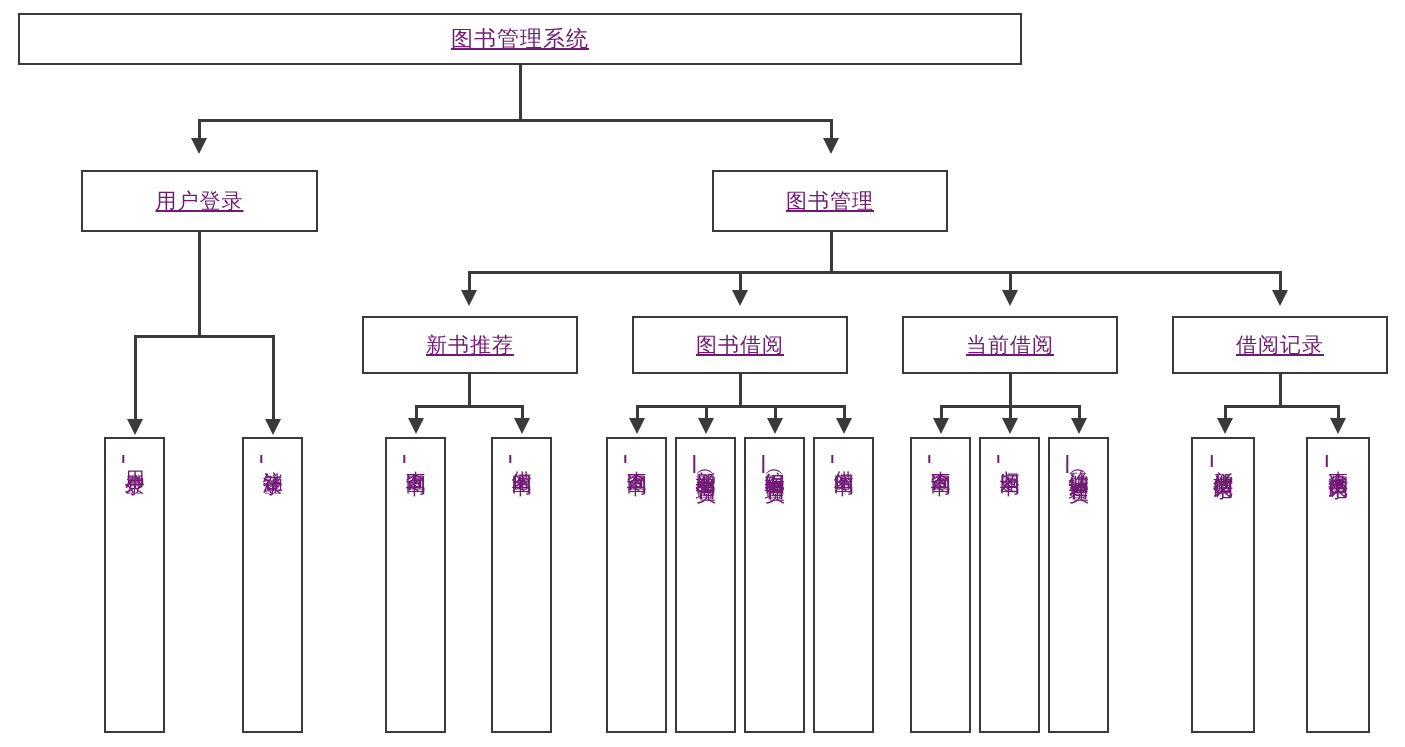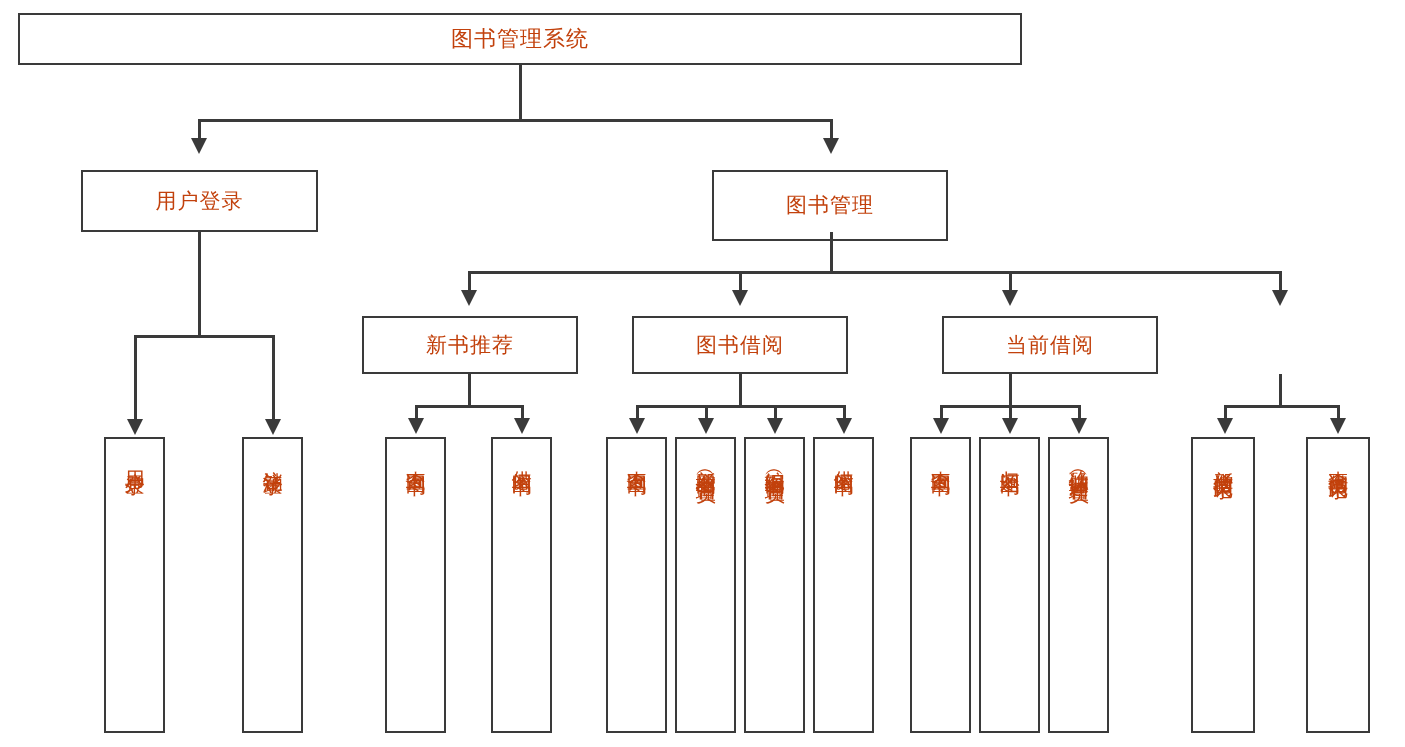--- a/index.html
+++ b/index.html
@@ -23,22 +23,23 @@
     border:2px solid #3a3a3a;
     display:flex;
     align-items:center;
     justify-content:center;
     text-align:center;
   }
   .node .label{
     font-size:21px;
     line-height:1.15;
     letter-spacing:1px;
-    color:#c2410c;
+    color:#701a75;
     white-space:nowrap;
+    text-decoration:underline;
   }
   
   .node.root .label{font-size:22px;}
   .node.lvl2 .label{font-size:21px;}
   .node.lvl3 .label{font-size:21px;}
 
   
   .node.leaf{
     align-items:flex-start;
     justify-content:center;
@@ -95,21 +96,21 @@
   <div class="hline" style="left:198px;top:119px;width:634px;"></div>
 
   <div class="vline" style="left:198px;top:119px;height:22px;"></div>
   <div class="arrow" style="left:191px;top:138px;"></div>
   <div class="vline" style="left:830px;top:119px;height:22px;"></div>
   <div class="arrow" style="left:823px;top:138px;"></div>
 
   <div class="node lvl2" style="left:81px;top:170px;width:237px;height:62px;">
     <span class="label">用户登录</span>
   </div>
-  <div class="node lvl2" style="left:712px;top:170px;width:236px;height:71px;">
+  <div class="node lvl2" style="left:712px;top:170px;width:236px;height:62px;">
     <span class="label">图书管理</span>
   </div>
 
   <div class="vline" style="left:198px;top:232px;height:103px;"></div>
   <div class="hline" style="left:134px;top:335px;width:141px;"></div>
   <div class="vline" style="left:134px;top:335px;height:86px;"></div>
   <div class="arrow" style="left:127px;top:419px;"></div>
   <div class="vline" style="left:272px;top:335px;height:86px;"></div>
   <div class="arrow" style="left:265px;top:419px;"></div>
 
@@ -127,22 +128,25 @@
 
   <div class="vline" style="left:1279px;top:271px;height:22px;"></div>
   <div class="arrow" style="left:1272px;top:290px;"></div>
 
   <div class="node lvl3" style="left:632px;top:316px;width:216px;height:58px;">
     <span class="label">图书借阅</span>
   </div>
   <div class="node lvl3" style="left:362px;top:316px;width:216px;height:58px;">
     <span class="label">新书推荐</span>
   </div>
-  <div class="node lvl3" style="left:942px;top:316px;width:216px;height:58px;">
+  <div class="node lvl3" style="left:902px;top:316px;width:216px;height:58px;">
     <span class="label">当前借阅</span>
+  </div>
+  <div class="node lvl3" style="left:1172px;top:316px;width:216px;height:58px;">
+    <span class="label">借阅记录</span>
   </div>
 
   <div class="vline" style="left:468px;top:374px;height:31px;"></div>
   <div class="hline" style="left:415px;top:405px;width:106px;"></div>
   <div class="vline" style="left:415px;top:405px;height:14px;"></div>
   <div class="arrow" style="left:408px;top:418px;"></div>
   <div class="vline" style="left:521px;top:405px;height:14px;"></div>
   <div class="arrow" style="left:514px;top:418px;"></div>
 
   <div class="vline" style="left:739px;top:374px;height:31px;"></div>

